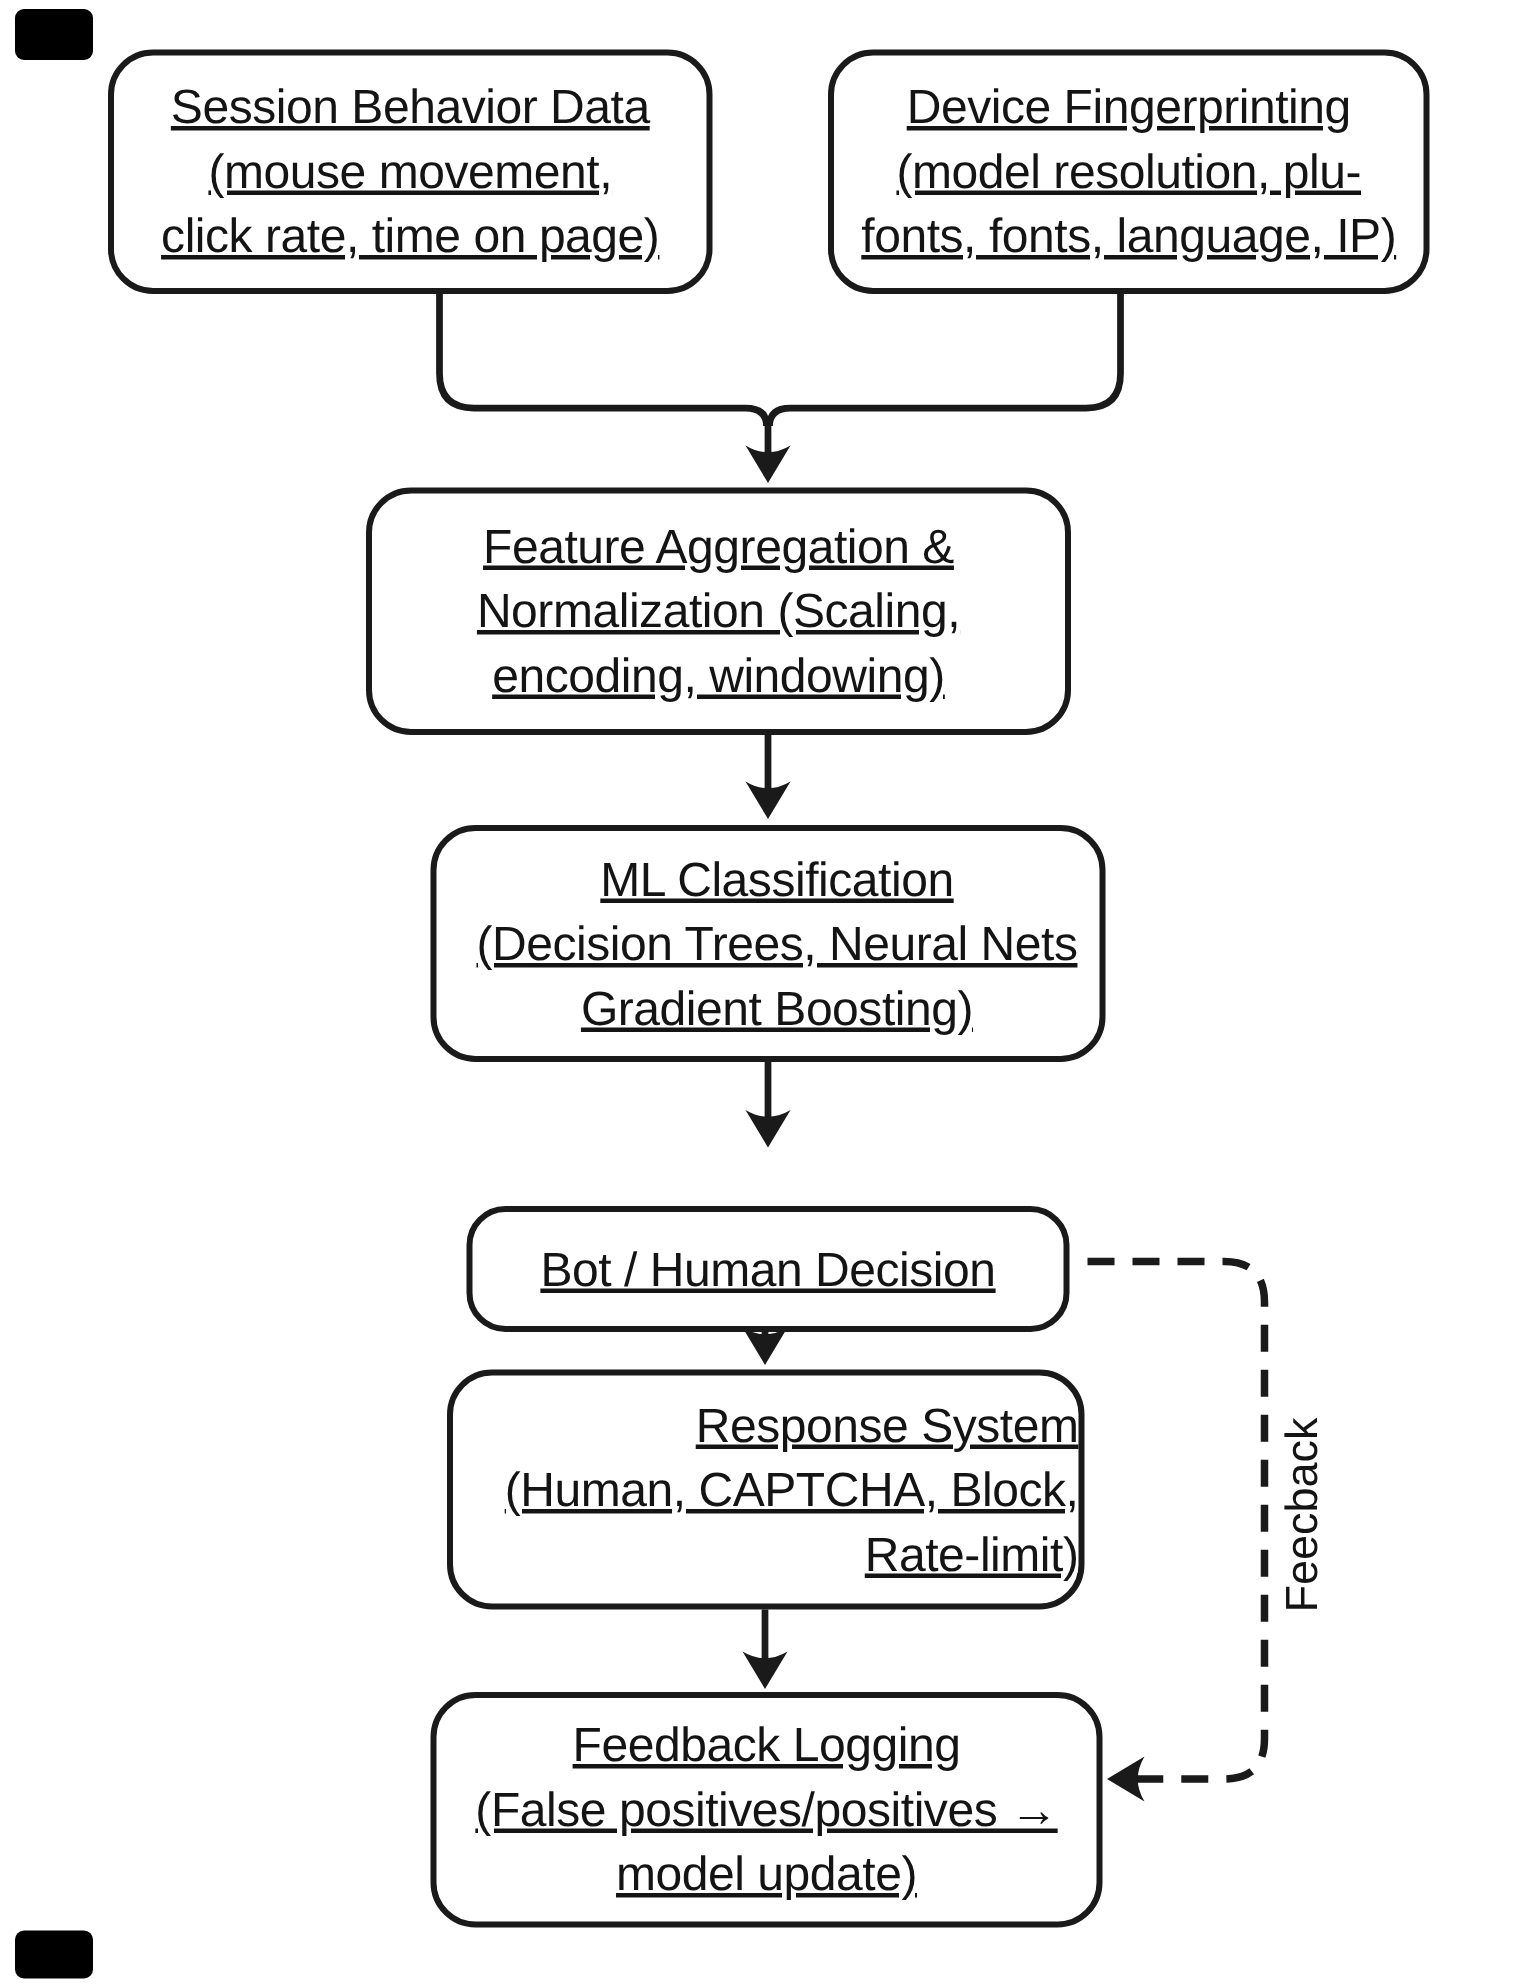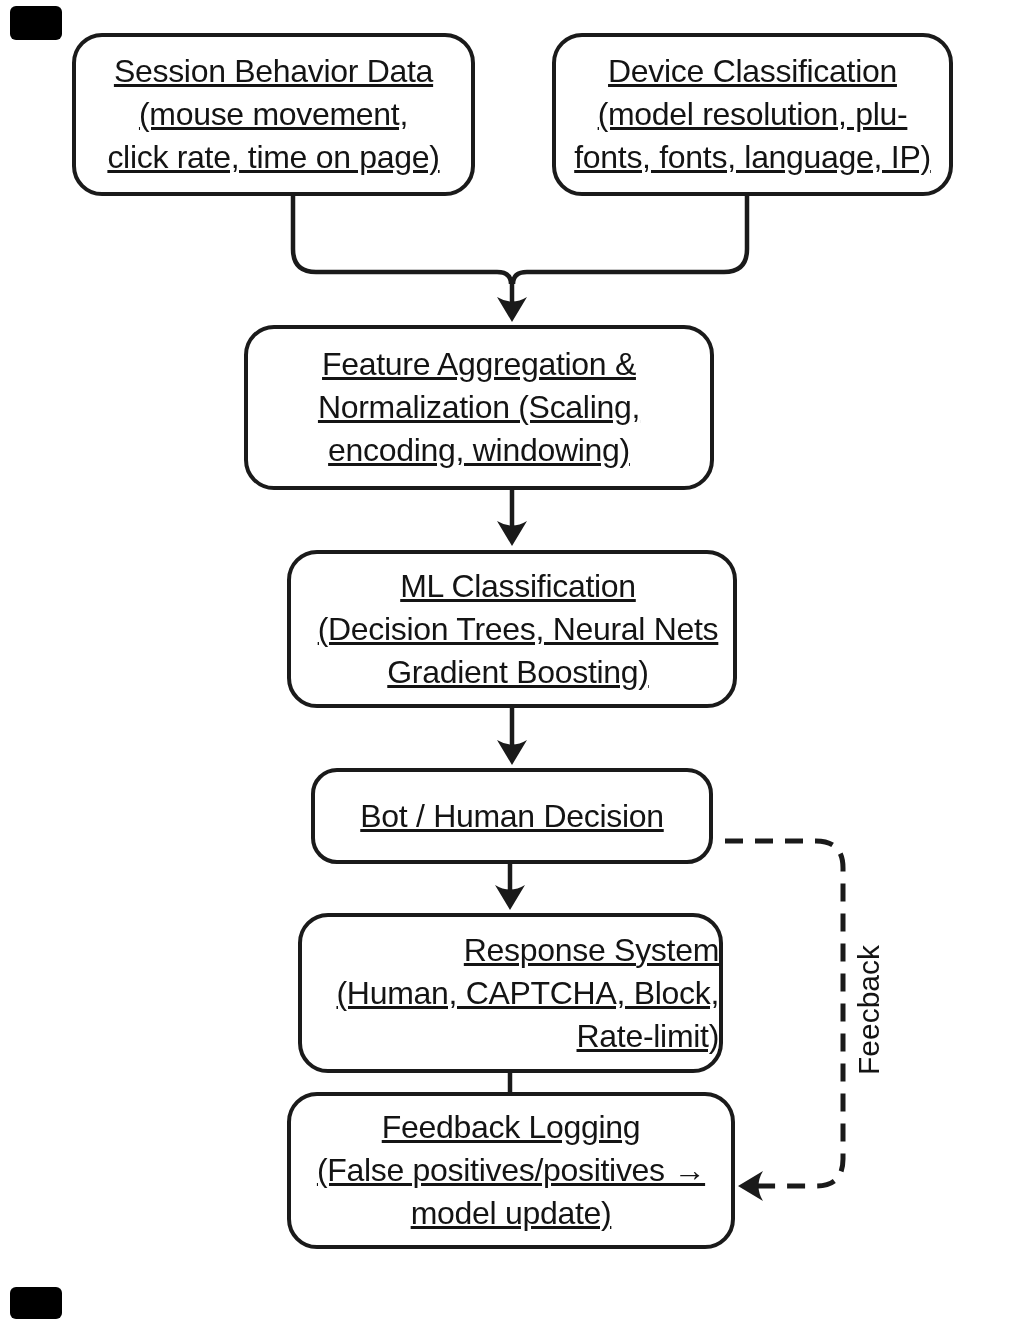--- a/index.html
+++ b/index.html
@@ -81,48 +81,48 @@
     </g>
   </svg>
 
   <div class="node" style="left:72px;  top:33px;   width:403px; height:163px;">
     <span>Session Behavior Data</span>
     <span>(mouse movement,</span>
     <span>click rate, time on page)</span>
   </div>
 
   <div class="node" style="left:552px; top:33px;   width:401px; height:163px;">
-    <span>Device Classification</span>
+    <span>Device Fingerprinting</span>
     <span>(model resolution, plu-</span>
     <span>fonts, fonts, language, IP)</span>
   </div>
 
   <div class="node" style="left:244px; top:325px;  width:470px; height:165px;">
     <span>Feature Aggregation &amp;</span>
     <span>Normalization (Scaling,</span>
     <span>encoding, windowing)</span>
   </div>
 
   <div class="node" style="left:287px; top:550px;  width:450px; height:158px;padding-left:12px;">
     <span>ML Classification</span>
     <span>(Decision Trees, Neural Nets</span>
     <span>Gradient Boosting)</span>
   </div>
 
-  <div class="node" style="left:311px; top:768px;  width:402px; height:96px; border-radius:26px;">
+  <div class="node" style="left:311px; top:804px;  width:402px; height:84px; border-radius:26px;">
     <span>Bot / Human Decision</span>
   </div>
 
   <div class="node" style="left:298px; top:913px;  width:425px; height:160px;align-items:flex-end;">
     <span>Response System</span>
     <span>(Human, CAPTCHA, Block,</span>
     <span>Rate-limit)</span>
   </div>
 
-  <div class="node" style="left:287px; top:1092px; width:448px; height:157px;">
+  <div class="node" style="left:287px; top:1128px; width:448px; height:157px;">
     <span>Feedback Logging</span>
     <span>(False positives/positives →</span>
     <span>model update)</span>
   </div>
 
   <div class="vlabel" style="left:799px; top:989px; width:140px; height:42px;">Feecback</div>
 
   <div class="fiducial" style="left:10px; top:6px;    width:52px; height:34px;"></div>
   <div class="fiducial" style="left:10px; top:1287px; width:52px; height:32px;"></div>
 

